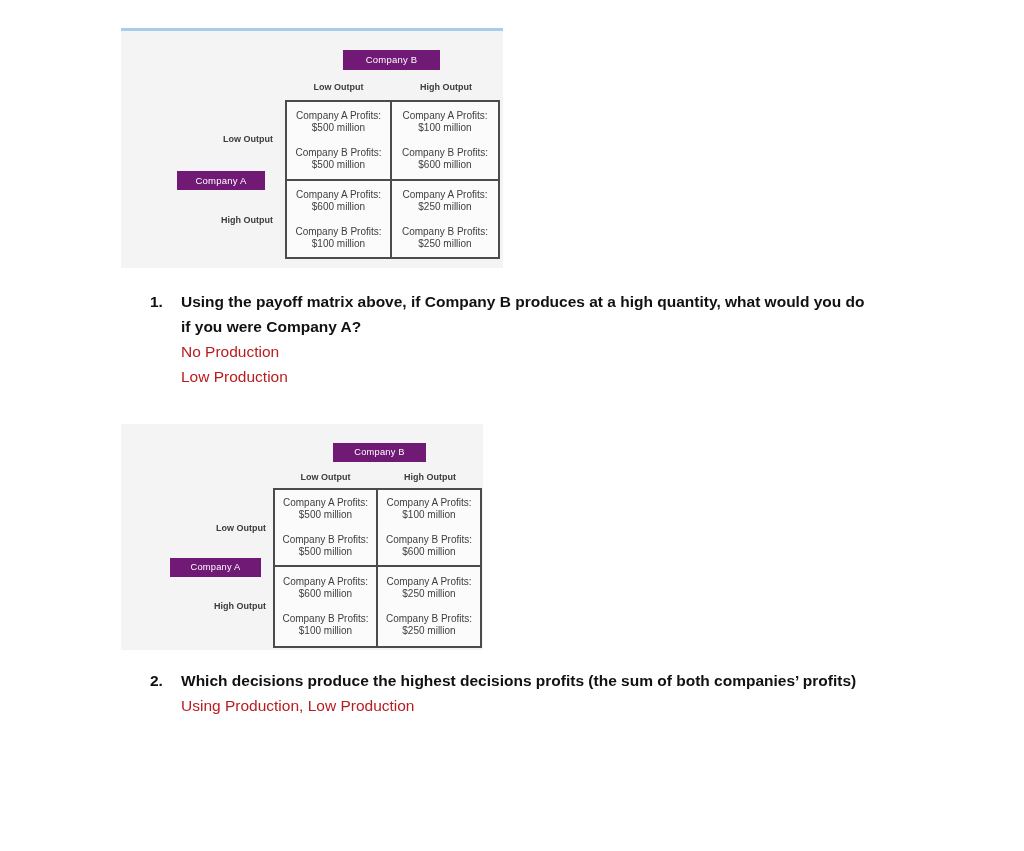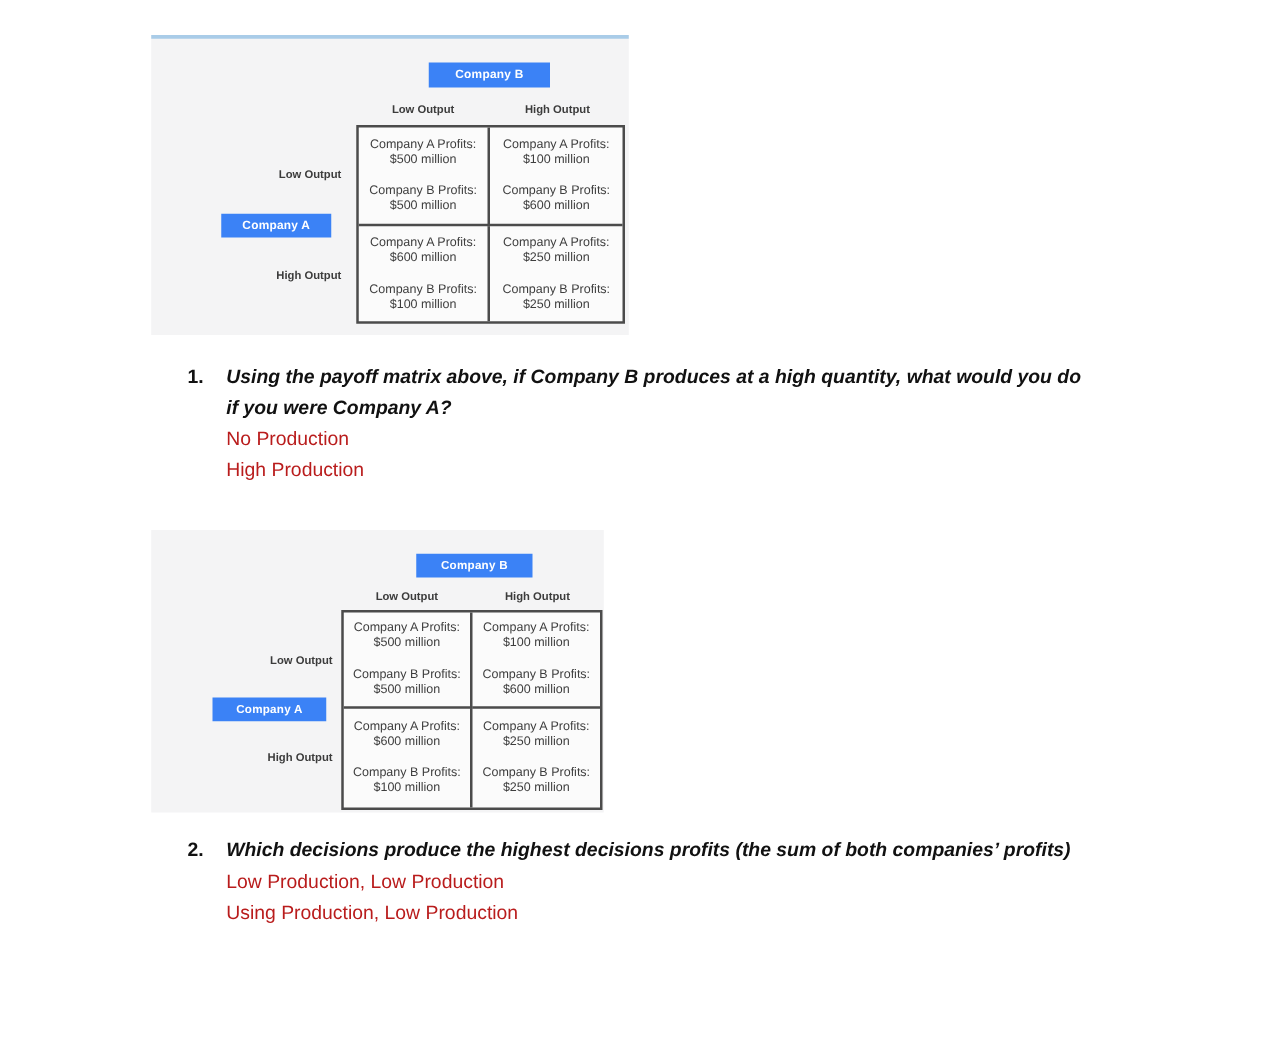--- a/index.html
+++ b/index.html
@@ -4,21 +4,21 @@
 <style>
   * { margin:0; padding:0; box-sizing:border-box; }
   html,body { width:1024px; height:851px; background:#ffffff;
     font-family:"Liberation Sans", sans-serif; position:relative; overflow:hidden; }
 
   
   .figure { position:absolute; background:#f4f4f5; }
   #fig1 { left:121px; top:28px; width:382px; height:240px; border-top:3px solid #a9cce8; }
   #fig2 { left:121px; top:424px; width:362px; height:226px; }
 
-  .blue-box { position:absolute; background:#3b82f6; color:#ffffff; font-weight:bold;
+  .blue-box { position:absolute; background:#701a75; color:#ffffff; font-weight:normal;
     text-align:center; letter-spacing:0.2px; }
   #fig1 .cb-box { left:222px; top:19px; width:97px; height:20px; line-height:20px; font-size:9.5px; }
   #fig1 .ca-box { left:56px;  top:140px; width:88px; height:19px; line-height:19px; font-size:9.5px; }
   #fig2 .cb-box { left:212px; top:19px; width:93px; height:19px; line-height:19px; font-size:9.3px; }
   #fig2 .ca-box { left:49px;  top:134px; width:91px; height:19px; line-height:19px; font-size:9.3px; }
 
   .header-row { position:absolute; display:flex; font-size:9px; color:#3c3c3c; font-weight:bold; }
   #fig1 .header-row { left:164px; top:51px; width:215px; }
   #fig1 .header-row .hcell:nth-child(1){ width:107px; text-align:center; }
   #fig1 .header-row .hcell:nth-child(2){ width:108px; text-align:center; }
@@ -44,21 +44,21 @@
     text-align:center; font-size:10px; line-height:12px; color:#3e3e3e; }
   .cell.cleft { border-right:2px solid #4b4b4b; }
   .cell.ctop  { border-bottom:2px solid #4b4b4b; }
 
   
   .question { position:absolute; left:150px; display:flex; font-size:15.5px; color:#111111; }
   #q1 { top:289px; }
   #q2 { top:668px; }
   .qnum  { width:31px; font-weight:bold; line-height:25px; }
   .qbody { width:770px; }
-  .qline { font-weight:bold; line-height:25px;font-style:italic; }
+  .qline { font-weight:bold; line-height:25px; }
   .option { line-height:25px; font-weight:normal; color:#b91c1c; }
 </style>
 </head>
 <body>
 
 <div class="figure" id="fig1">
   <div class="blue-box cb-box">Company B</div>
   <div class="header-row">
     <div class="hcell">Low Output</div>
     <div class="hcell">High Output</div>
@@ -110,21 +110,21 @@
     </div>
   </div>
 </div>
 
 <div class="question" id="q1">
   <div class="qnum">1.</div>
   <div class="qbody">
     <div class="qline">Using the payoff matrix above, if Company B produces at a high quantity, what would you do</div>
     <div class="qline">if you were Company A?</div>
     <div class="option">No Production</div>
-    <div class="option">High Production</div>
+    <div class="option">Low Production</div>
   </div>
 </div>
 
 <div class="figure" id="fig2">
   <div class="blue-box cb-box">Company B</div>
   <div class="header-row">
     <div class="hcell">Low Output</div>
     <div class="hcell">High Output</div>
   </div>
   <div class="row-label rl-low">Low Output</div>
@@ -172,16 +172,15 @@
         <div>$250 million</div>
       </div>
     </div>
   </div>
 </div>
 
 <div class="question" id="q2">
   <div class="qnum">2.</div>
   <div class="qbody">
     <div class="qline">Which decisions produce the highest decisions profits (the sum of both companies’ profits)</div>
-    <div class="option">Low Production, Low Production</div>
     <div class="option">Using Production, Low Production</div>
   </div>
 </div>
 
 </body></html>

